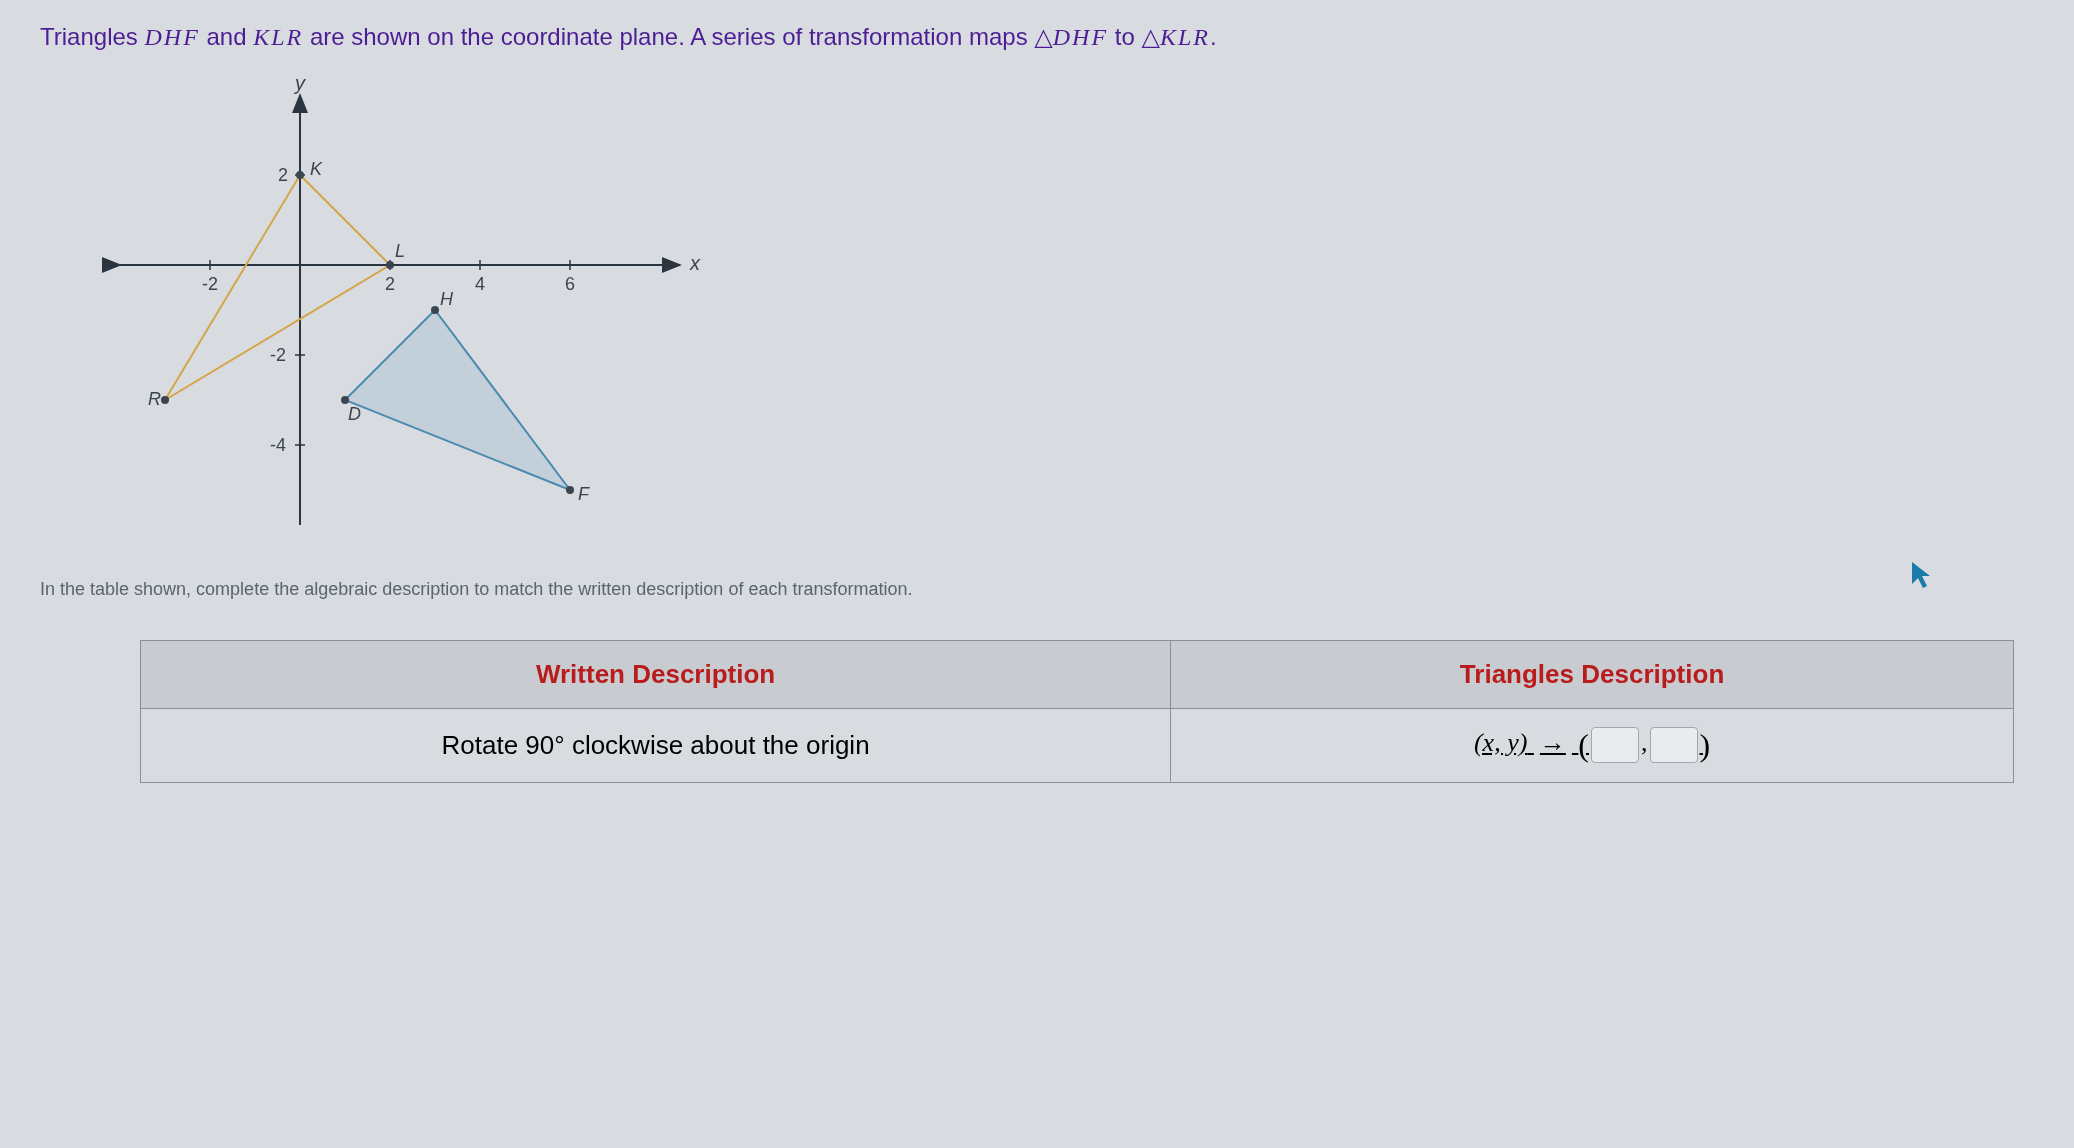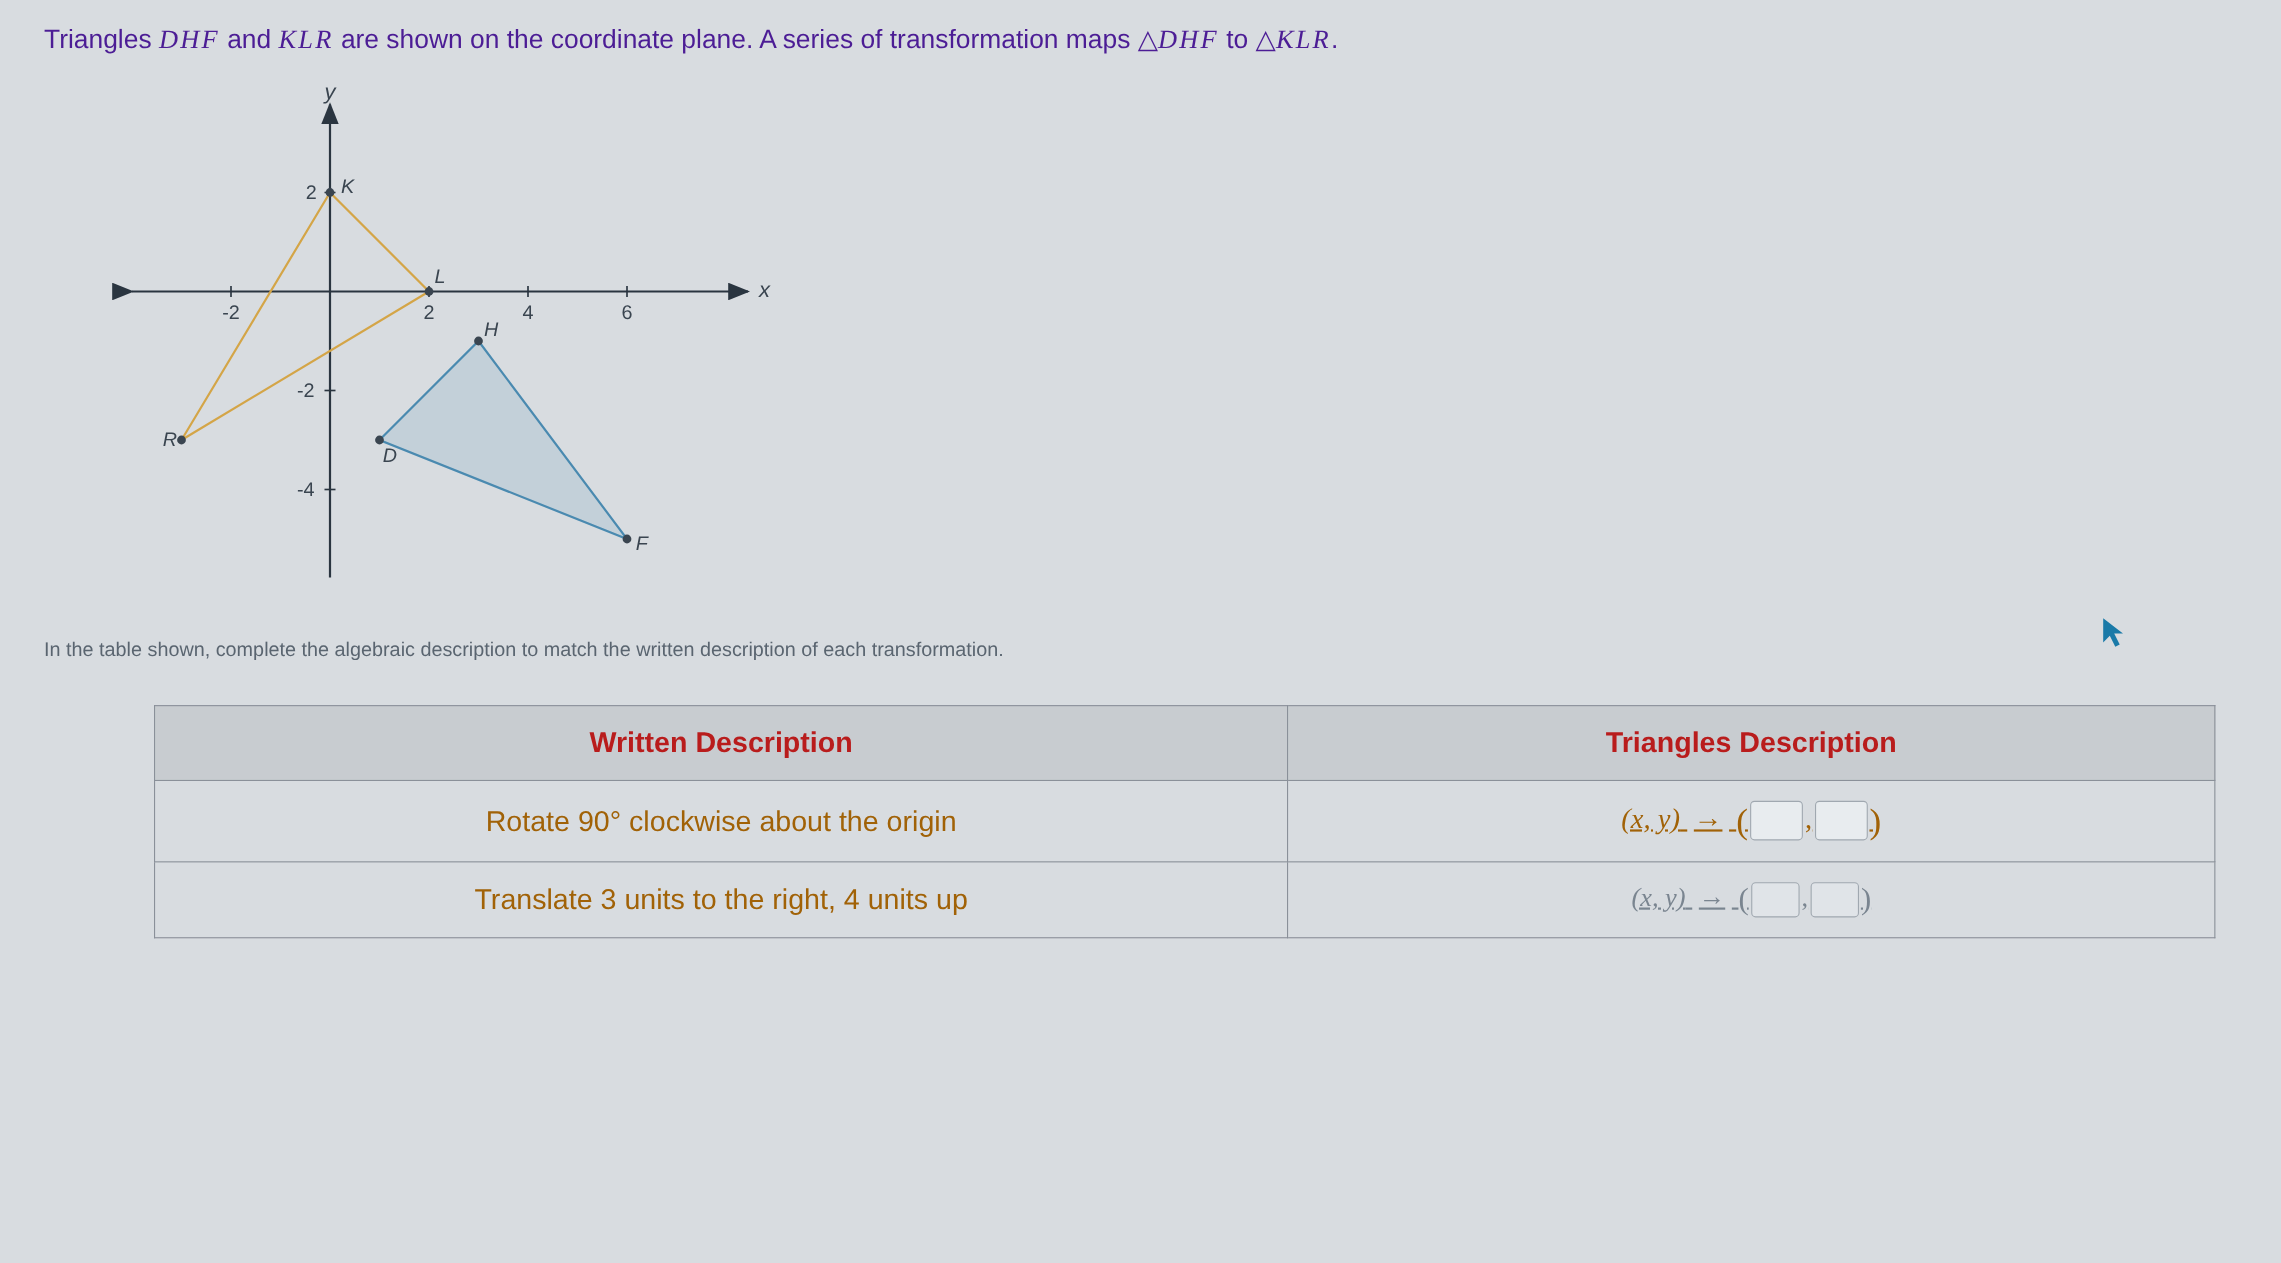--- a/index.html
+++ b/index.html
@@ -53,21 +53,21 @@
       font-size: 26px;
     }
     th {
       background: #c8ccd0;
       color: #b91c1c;
       font-weight: bold;
       text-align: center;
     }
     td {
       text-align: center;
-      color: #a16207;
+      color: #000000;
     }
     .col-written {
       width: 55%;
     }
     .col-algebraic {
       width: 45%;
     }
     .algebraic-cell {
       font-family: 'Times New Roman', serif;
       font-style: italic;
@@ -175,28 +175,20 @@
     </thead>
     <tbody>
       <tr>
         <td>Rotate 90° clockwise about the origin</td>
         <td class="algebraic-cell">
           <span>(x, y)</span>
           <span class="arrow">→</span>
           <span style="font-style:normal;font-size:32px;vertical-align:middle;">(</span><span class="input-box"></span><span style="font-style:normal;">,</span><span class="input-box"></span><span style="font-style:normal;font-size:32px;vertical-align:middle;">)</span>
         </td>
       </tr>
-      <tr>
-        <td>Translate 3 units to the right, 4 units up</td>
-        <td class="algebraic-cell" style="font-size:24px;color:#7a8590;">
-          <span>(x, y)</span>
-          <span class="arrow">→</span>
-          <span style="font-style:normal;font-size:28px;vertical-align:middle;">(</span><span class="input-box-sm"></span><span style="font-style:normal;">,</span><span class="input-box-sm"></span><span style="font-style:normal;font-size:28px;vertical-align:middle;">)</span>
-        </td>
-      </tr>
     </tbody>
   </table>
 </div>
 
 <div class="cursor">
   <svg width="24" height="30" viewBox="0 0 24 30">
     <path d="M 2 2 L 2 24 L 8 18 L 13 28 L 17 26 L 12 16 L 20 16 Z" fill="#1a7aa8"></path>
   </svg>
 </div>
 

